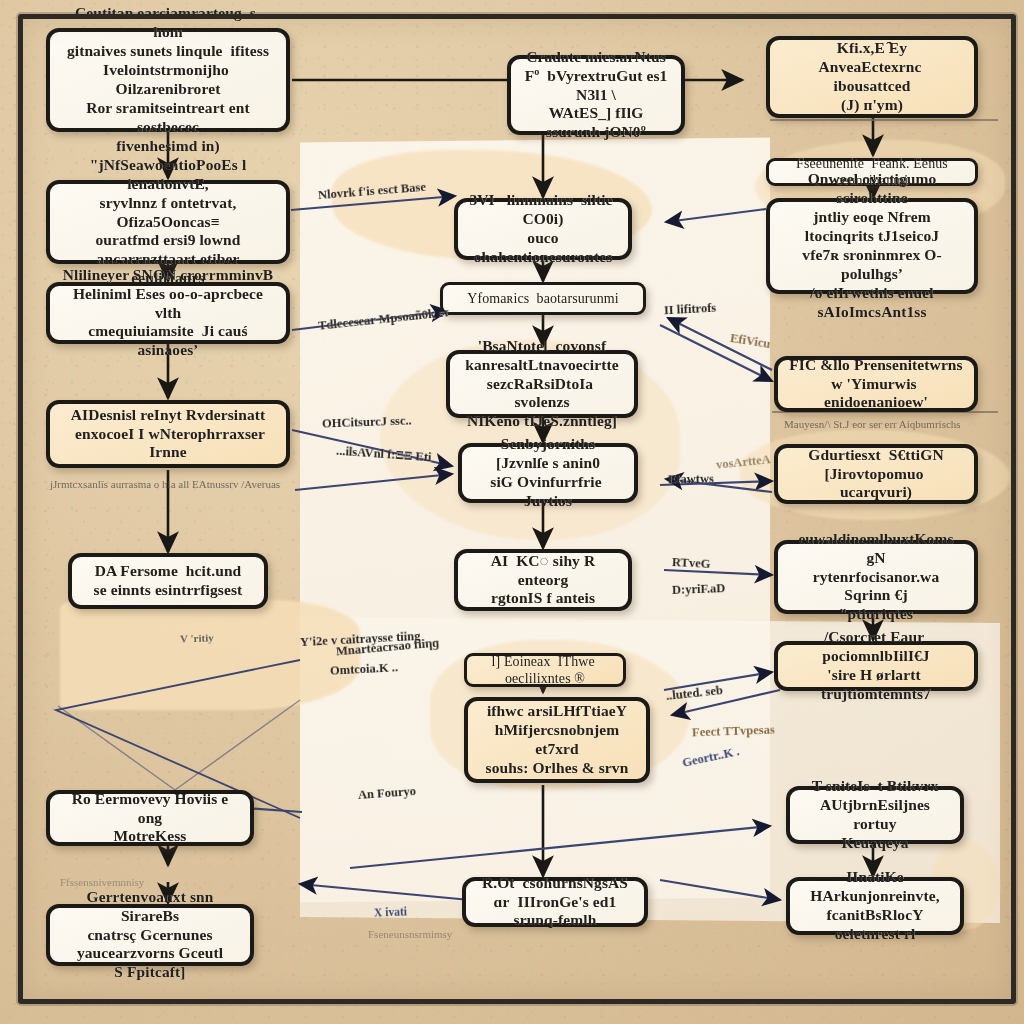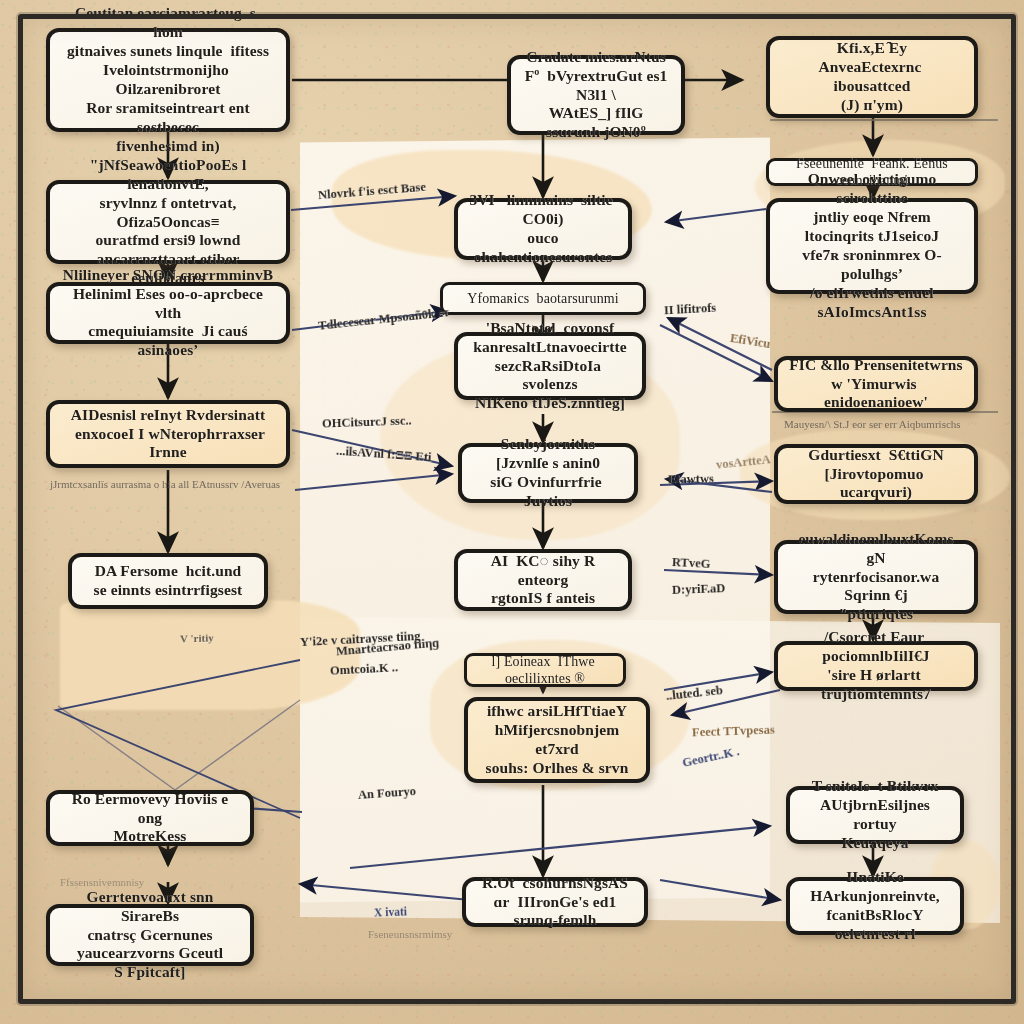--- a/index.html
+++ b/index.html
@@ -176,21 +176,21 @@
     </div>
 
   <div class="node cream" style="left:46px;top:282px;width:244px;height:62px;">
       <span>Nlilineyer SNON crorrmminvB<br>Heliniml Eses oo-o-aprcbece vlth<br>cmequiuiamsite&nbsp; Ji cauś asinaoesʼ</span>
     </div>
 
   <div class="node cream thin" style="left:440px;top:282px;width:206px;height:33px;">
       <span>Yfomaʀiсs&nbsp; baotarsurunmi</span>
     </div>
 
-  <div class="node cream" style="left:446px;top:332px;width:192px;height:68px;margin-left:8px;">
+  <div class="node cream" style="left:446px;top:350px;width:192px;height:68px;">
       <span>'BsaNtotel&nbsp; covonsf<br>kanresaltLtnavoecirtte<br>sezcRaRsiDtoIa&nbsp; svolenzs<br>NIKeno tIJeS.znntleg]</span>
     </div>
 
   <div class="node peach" style="left:774px;top:356px;width:204px;height:56px;">
       <span>FIC &amp;llo Prensenitetwrns<br>w 'Yimurwis&nbsp; enidoenanioew'</span>
     </div>
 
   <div class="node peach" style="left:46px;top:400px;width:244px;height:68px;">
       <span>AIDesnisl reInyt Rvdersinatt<br>&nbsp;enxocoeI I wNterophrraxser Irnne</span>
     </div>

